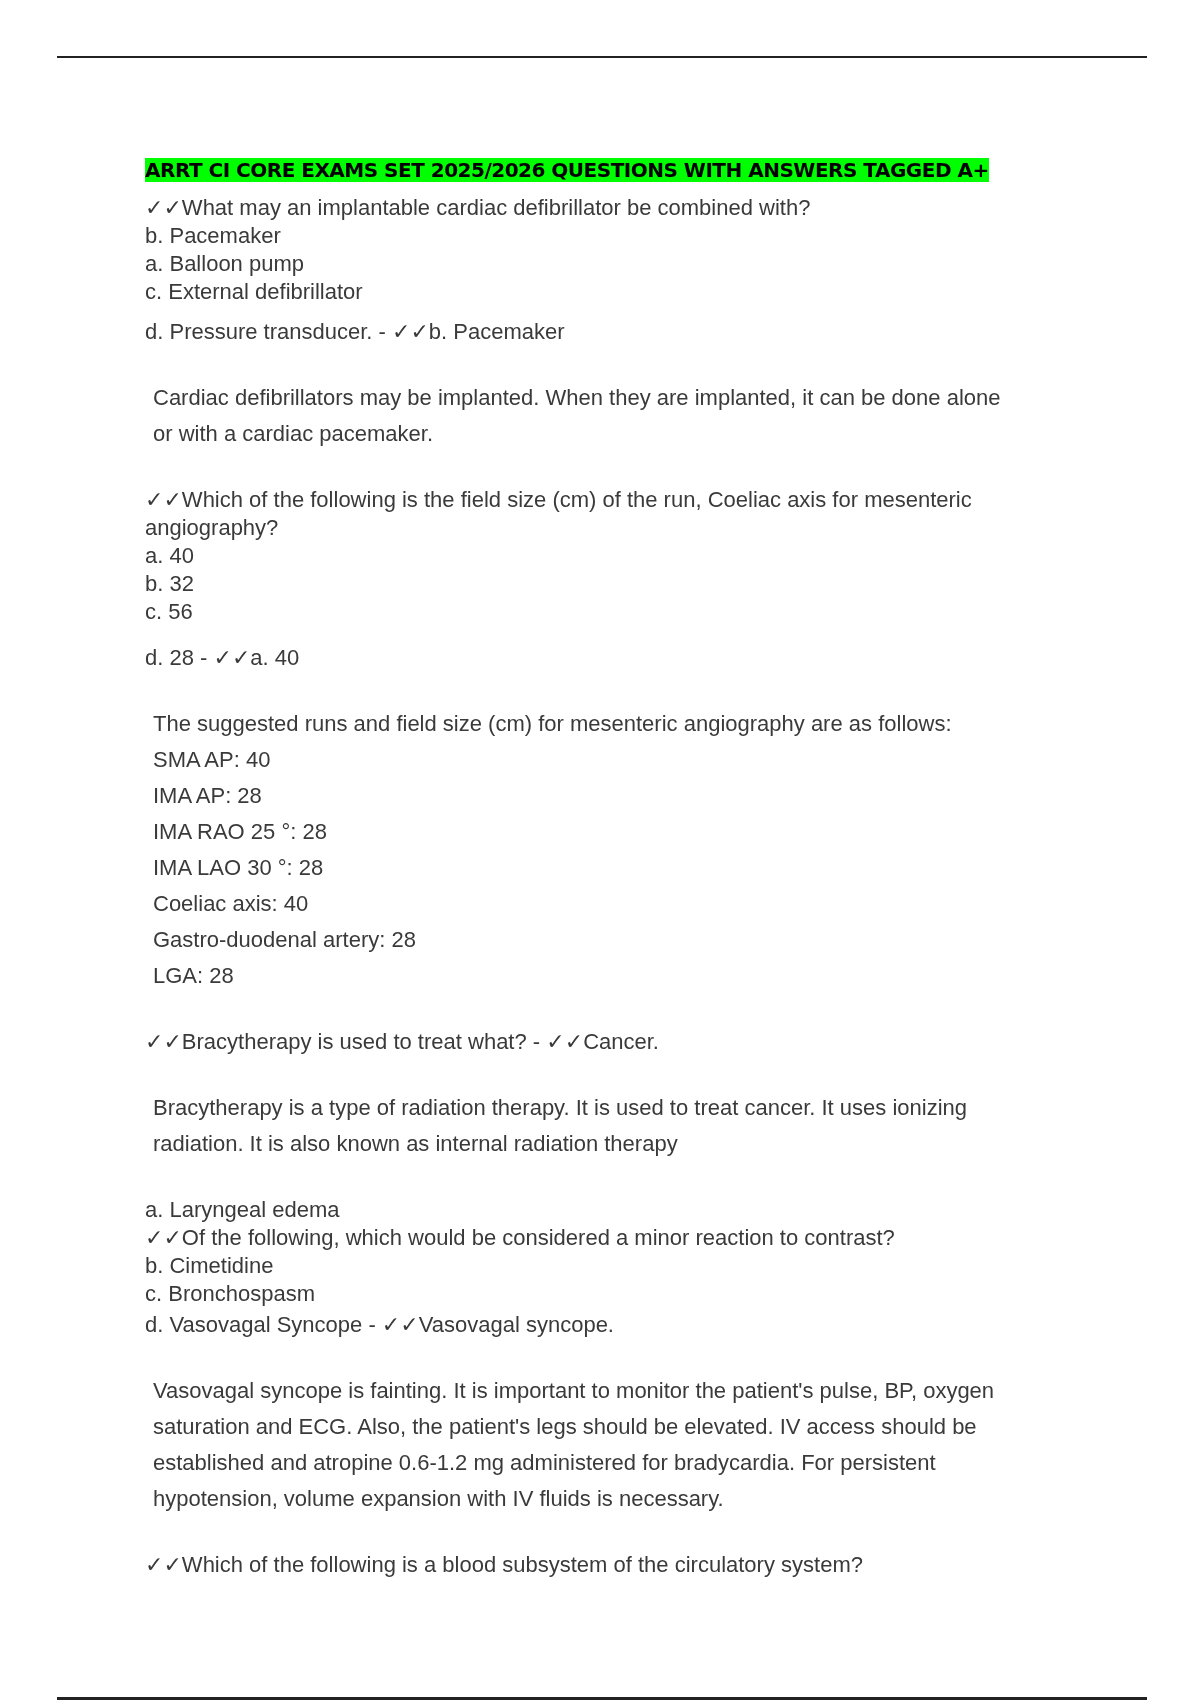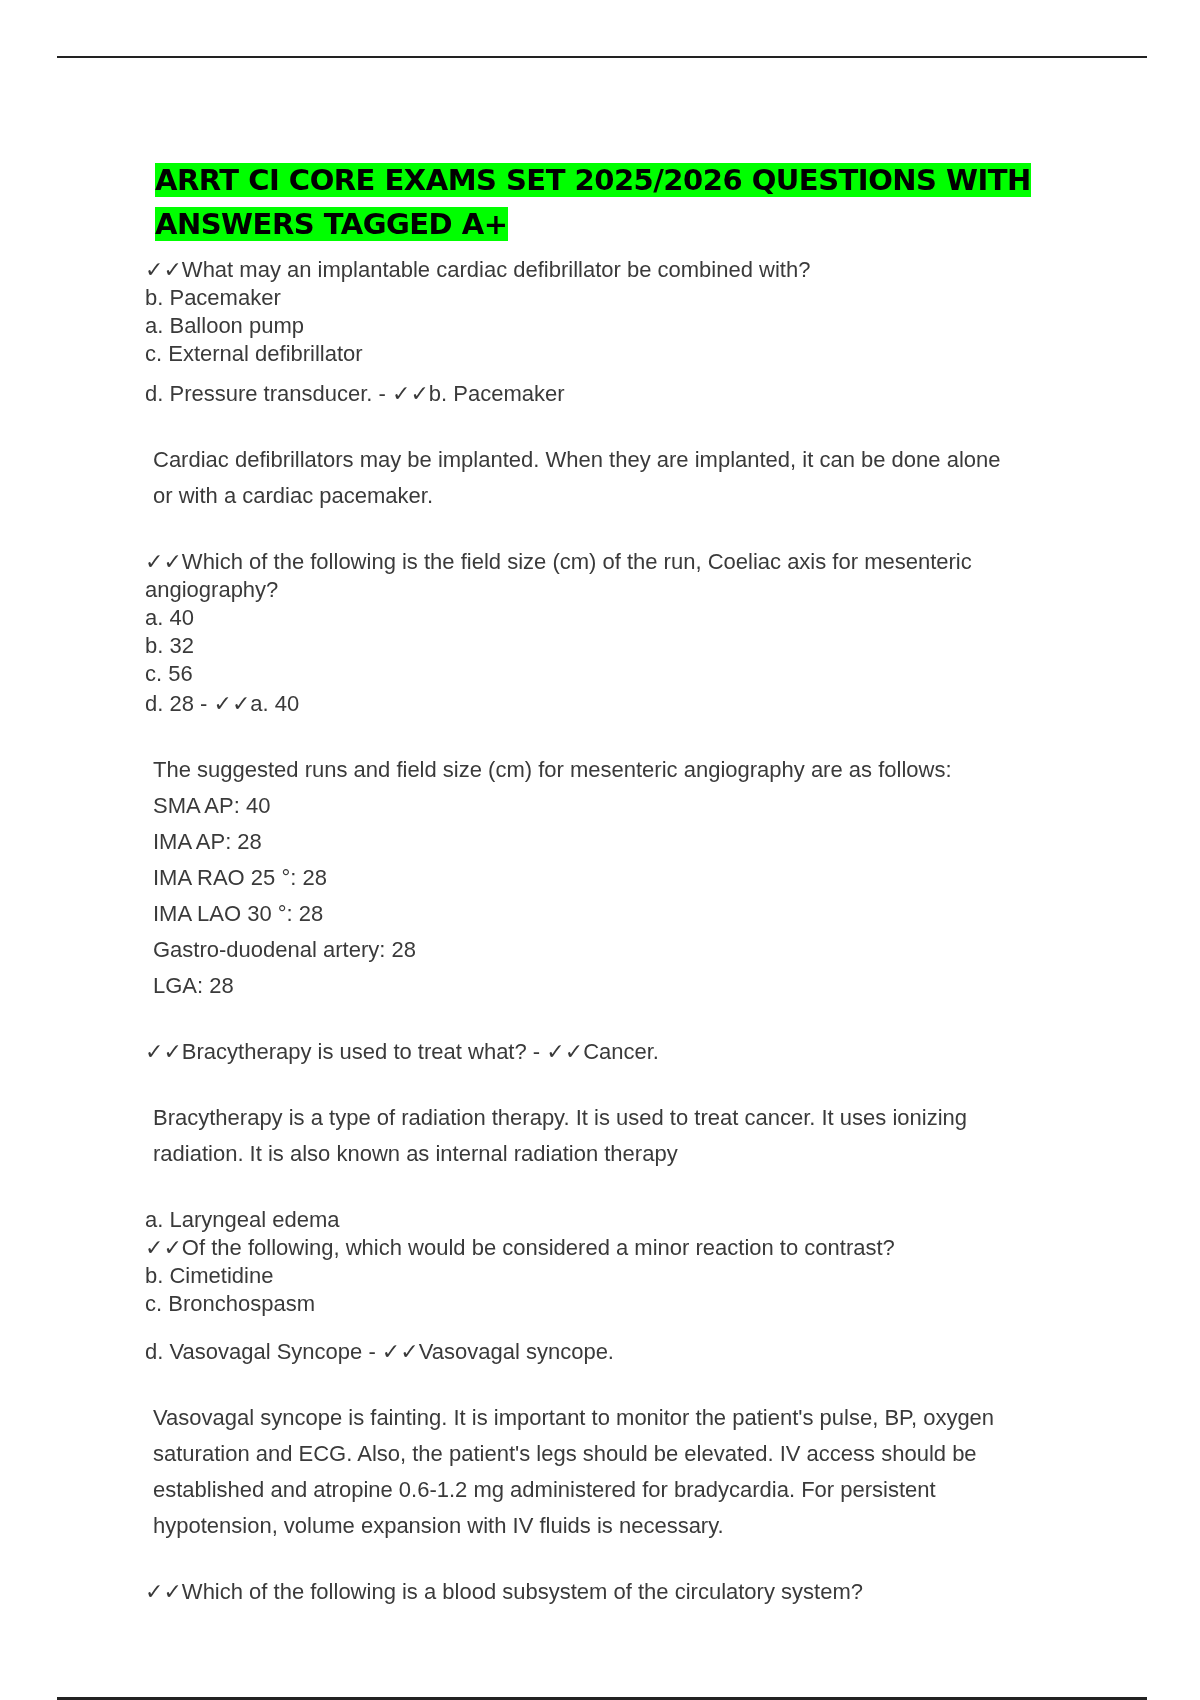--- a/index.html
+++ b/index.html
@@ -1,22 +1,22 @@
 <!DOCTYPE html>
 <html><head>
 <meta charset="utf-8">
 <style>
   html, body { margin: 0; padding: 0; background: #ffffff; }
   body { width: 1200px; height: 1700px; position: relative; overflow: hidden;
          font-family: "Liberation Sans", sans-serif; color: #3a3a3a; }
   .rule-top { position: absolute; left: 57px; top: 56px; width: 1090px; height: 2px; background: #222; }
   .rule-bottom { position: absolute; left: 57px; top: 1697px; width: 1090px; height: 3px; background: #222; }
   .content { position: absolute; left: 145px; top: 148px; width: 940px; }
-  .title { font-family: "DejaVu Sans", sans-serif; font-weight: bold; font-size: 29px; line-height: 44px;
-           color: #000; margin: 10px; letter-spacing: -0.5px; }
+  .title { font-family: "DejaVu Sans", sans-serif; font-weight: bold; font-size: 20px; line-height: 44px;
+           color: #000; margin: 0; letter-spacing: -0.5px; }
   .title span { background: #00ff00; }
   .line { font-size: 22px; line-height: 28px; margin: 0; }
   .gap { height: 30px; }
   .para { font-size: 22px; line-height: 28px; margin: 8px; }
 </style>
 </head>
 <body>
 
 <div class="rule-top"></div>
 
@@ -35,48 +35,49 @@
   </div>
 
   <div class="gap"></div>
 
   <div>
     <p class="line">✓✓Which of the following is the field size (cm) of the run, Coeliac axis for mesenteric</p>
     <p class="line">angiography?</p>
     <p class="line">a. 40</p>
     <p class="line">b. 32</p>
     <p class="line">c. 56</p>
-    <p class="line" style="margin-top:2px">d. 28 - ✓✓a. 40</p>
+    <p class="line" style="margin-top:18px">d. 28 - ✓✓a. 40</p>
     <div class="gap"></div>
     <p class="para">The suggested runs and field size (cm) for mesenteric angiography are as follows:</p>
     <p class="para">SMA AP: 40</p>
     <p class="para">IMA AP: 28</p>
     <p class="para">IMA RAO 25 °: 28</p>
     <p class="para">IMA LAO 30 °: 28</p>
+    <p class="para">Coeliac axis: 40</p>
     <p class="para">Gastro-duodenal artery: 28</p>
     <p class="para">LGA: 28</p>
   </div>
 
   <div class="gap"></div>
 
   <div>
     <p class="line">✓✓Bracytherapy is used to treat what? - ✓✓Cancer.</p>
     <div class="gap"></div>
     <p class="para">Bracytherapy is a type of radiation therapy. It is used to treat cancer. It uses ionizing</p>
     <p class="para">radiation. It is also known as internal radiation therapy</p>
   </div>
 
   <div class="gap"></div>
 
   <div>
     <p class="line">a. Laryngeal edema</p>
     <p class="line">✓✓Of the following, which would be considered a minor reaction to contrast?</p>
     <p class="line">b. Cimetidine</p>
     <p class="line">c. Bronchospasm</p>
-    <p class="line" style="margin-top:20px">d. Vasovagal Syncope - ✓✓Vasovagal syncope.</p>
+    <p class="line" style="margin-top:3px">d. Vasovagal Syncope - ✓✓Vasovagal syncope.</p>
     <div class="gap"></div>
     <p class="para">Vasovagal syncope is fainting. It is important to monitor the patient's pulse, BP, oxygen</p>
     <p class="para">saturation and ECG. Also, the patient's legs should be elevated. IV access should be</p>
     <p class="para">established and atropine 0.6-1.2 mg administered for bradycardia. For persistent</p>
     <p class="para">hypotension, volume expansion with IV fluids is necessary.</p>
   </div>
 
   <div class="gap"></div>
 
   <div>

